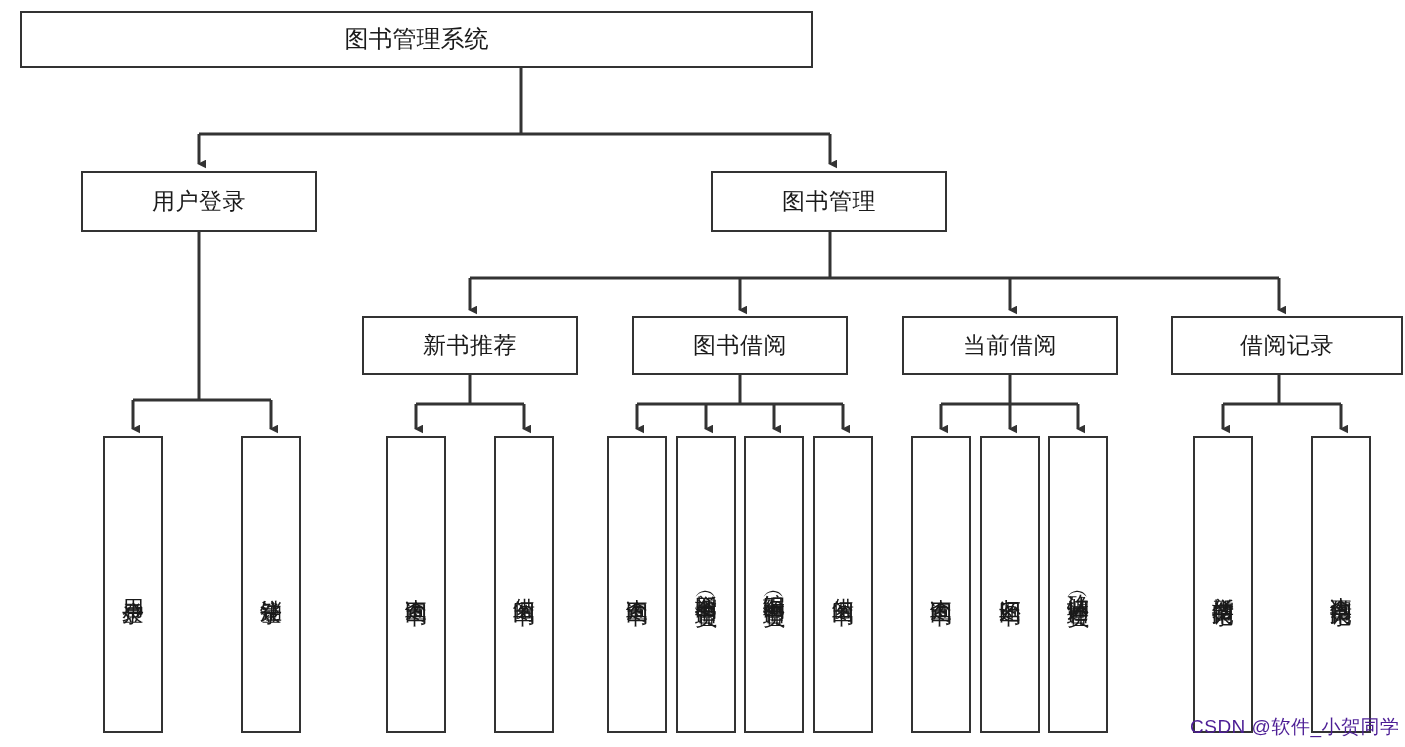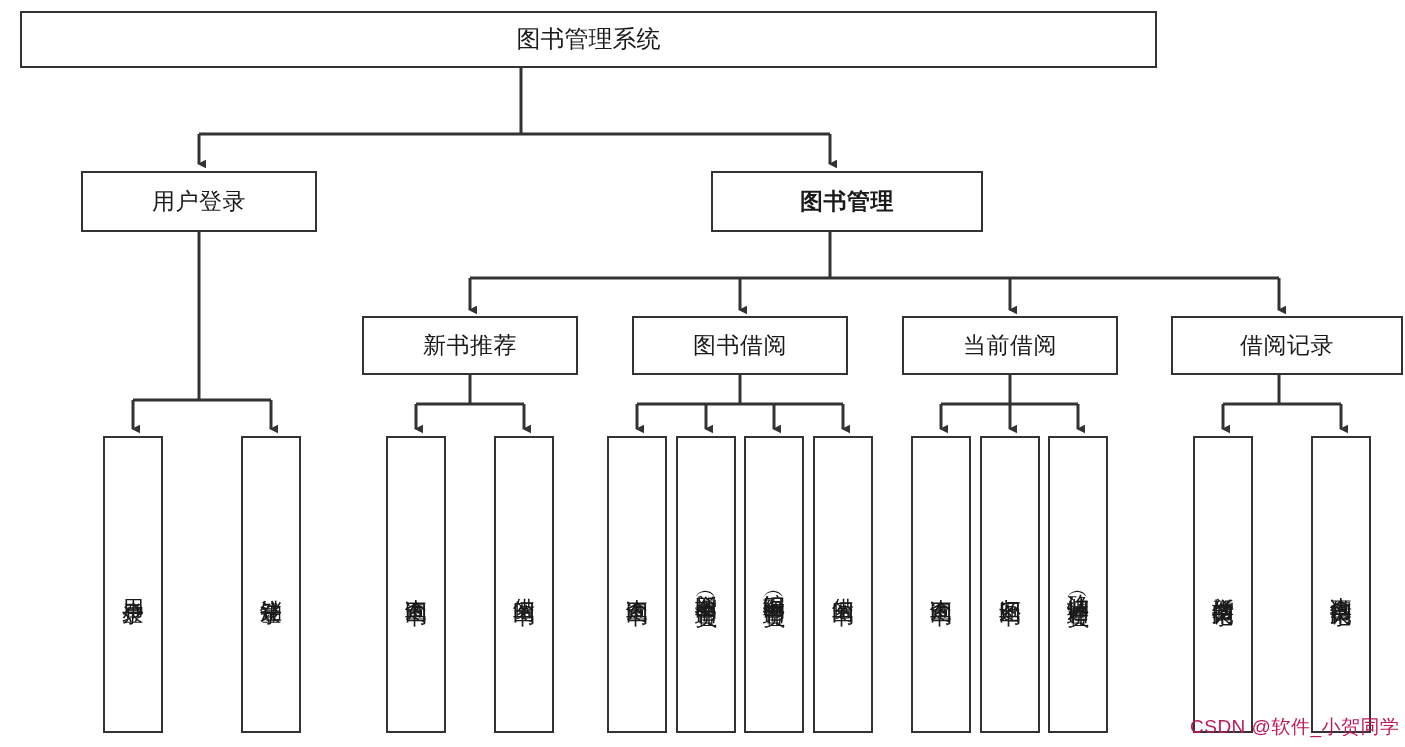--- a/index.html
+++ b/index.html
@@ -52,21 +52,21 @@
     padding: 6px 0;
     letter-spacing: 2px;
   }
   .node.v > span {
     display: block;
     writing-mode: vertical-rl;
     text-orientation: upright;
   }
   .watermark {
     position: absolute;
-    color: #be185d;
+    color: #4c1d95;
     font-size: 19px;
     white-space: nowrap;
     letter-spacing: 0.5px;
   }
 </style>
 </head>
 <body>
 
 <div id="canvas">
 
@@ -113,28 +113,28 @@
       <path d="M1010,404 L1010,429" marker-end="url(#arrow)"></path>
       <path d="M1078,404 L1078,429" marker-end="url(#arrow)"></path>
 
       <path d="M1279,375 L1279,404"></path>
       <path d="M1223,404 L1341,404"></path>
       <path d="M1223,404 L1223,429" marker-end="url(#arrow)"></path>
       <path d="M1341,404 L1341,429" marker-end="url(#arrow)"></path>
     </g>
   </svg>
 
-  <div class="node root" style="left:20px; top:11px; width:1137px; height:57px;">
+  <div class="node root" style="left:20px; top:11px; width:793px; height:57px;">
     <span>图书管理系统</span>
   </div>
 
   <div class="node h" style="left:81px; top:171px; width:236px; height:61px;">
     <span>用户登录</span>
   </div>
-  <div class="node h" style="left:711px; top:171px; width:272px; height:61px;font-weight:bold;">
+  <div class="node h" style="left:711px; top:171px; width:236px; height:61px;">
     <span>图书管理</span>
   </div>
 
   <div class="node h" style="left:362px; top:316px; width:216px; height:59px;text-align:center;">
     <span>新书推荐</span>
   </div>
   <div class="node h" style="left:632px; top:316px; width:216px; height:59px;">
     <span>图书借阅</span>
   </div>
   <div class="node h" style="left:902px; top:316px; width:216px; height:59px;">

